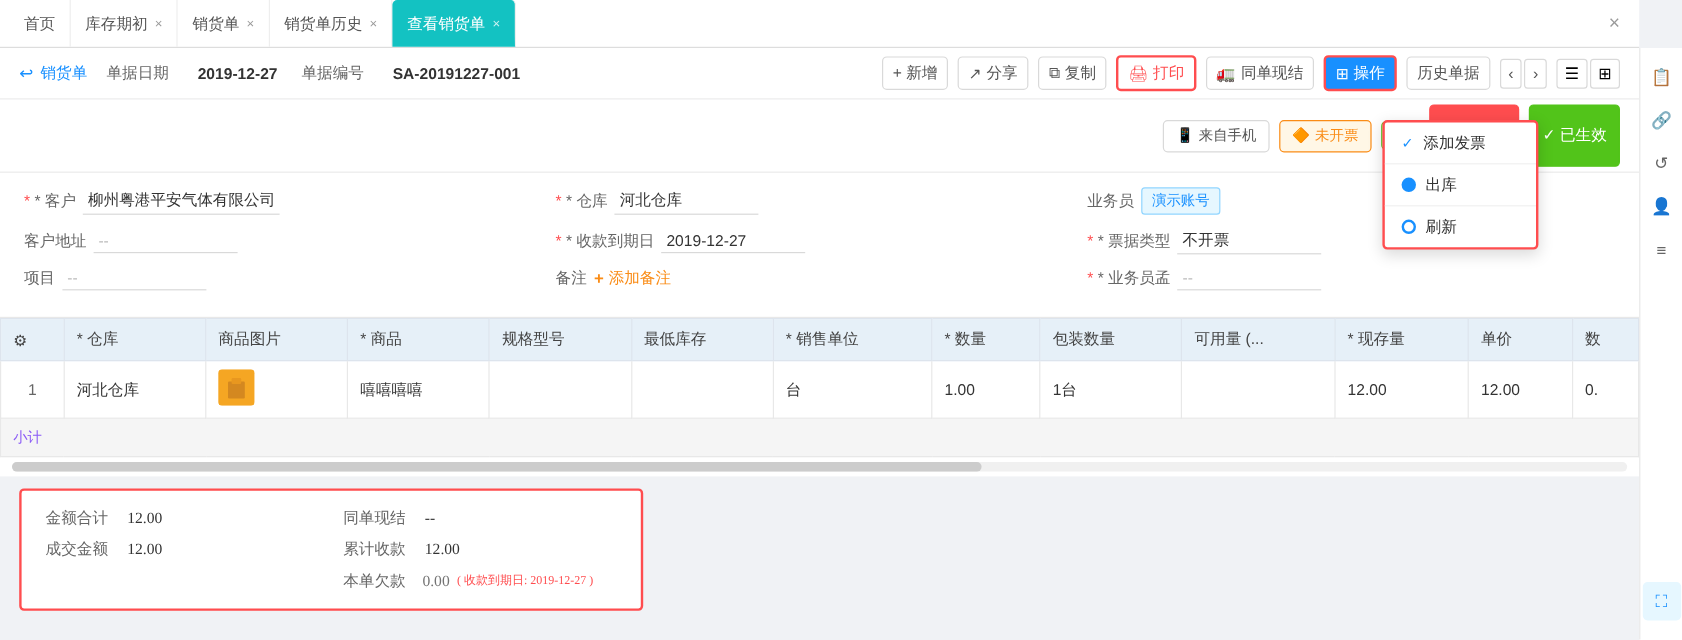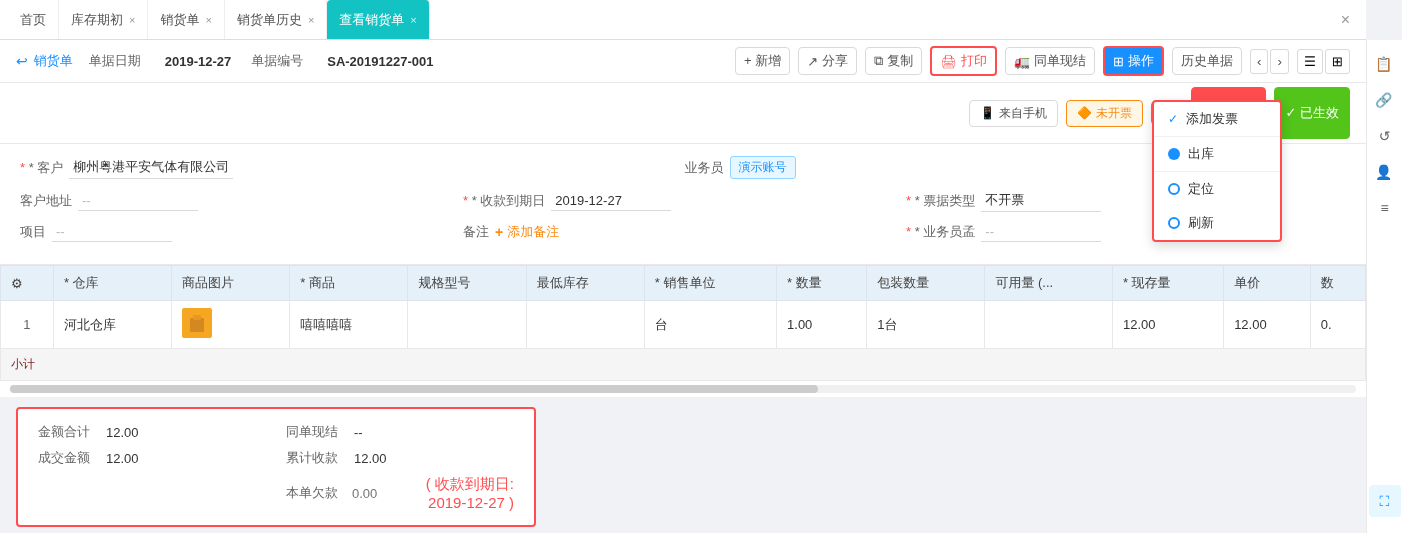--- a/index.html
+++ b/index.html
@@ -83,35 +83,35 @@
     .add-note { display: flex; align-items: center; gap: 4px; color: #fa8c16; cursor: pointer; font-size: 13px; }
     .add-note .plus { font-size: 14px; font-weight: bold; }
 
     
     .table-container { background: #fff; overflow-x: auto; }
     table { width: 100%; border-collapse: collapse; font-size: 13px; }
     thead tr { background: #e6f0f8; }
     th { padding: 8px 10px; text-align: left; border: 1px solid #dde4ed; color: #444; font-weight: 500; white-space: nowrap; }
     td { padding: 7px 10px; border: 1px solid #e8e8e8; vertical-align: middle; white-space: nowrap; }
     tbody tr:nth-child(even) { background: #fafafa; }
-    .subtotal-row td { background: #f5f5f5; color: #7f1d1d; font-size: 12px; }
+    .subtotal-row td { background: #f5f5f5; color: #8b5cf6; font-size: 12px; }
     .product-img { width: 30px; height: 30px; background: #f5a623; border-radius: 3px; display: inline-block; position: relative; overflow: hidden; }
     .row-num { color: #666; text-align: center; }
     .scroll-bar { height: 8px; background: #f0f0f0; border-radius: 4px; margin: 4px 10px; }
     .scroll-thumb { height: 8px; background: #ccc; border-radius: 4px; width: 60%; }
 
     
     .payment-section {
       background: #fff; margin: 10px 16px;
       border: 2px solid #ff4d4f; border-radius: 4px;
       padding: 14px 20px; max-width: 520px;
     }
     .payment-title { font-weight: bold; font-size: 14px; margin-bottom: 12px; color: #333; }
     .payment-grid { display: grid; grid-template-columns: 1fr 1fr; gap: 8px 20px; }
-    .payment-row { display: flex; align-items: center; gap: 8px; }
+    .payment-row { display: flex; align-items: center; gap: 8px; font-family: Liberation Serif, serif; }
     .pay-label { color: #666; font-size: 13px; white-space: nowrap; min-width: 60px; }
     .pay-value { color: #333; font-size: 13px; }
     .pay-value.red { color: #737373; }
     .pay-value.date-red { color: #ff4d4f; }
 
     
     .right-sidebar {
       position: fixed; right: 0; top: 40px; width: 36px;
       background: #fff; border-left: 1px solid #e8e8e8;
       display: flex; flex-direction: column; align-items: center;
@@ -237,20 +237,27 @@
   </div>
 
   <div class="form-area">
     <div class="form-row">
       <div class="form-field" style="flex:2">
         <span class="form-label">
           <span class="required-star">*</span>
           <span>* 客户</span>
         </span>
         <span class="form-value">柳州粤港平安气体有限公司</span>
+      </div>
+      <div class="form-field" style="flex:2">
+        <span class="form-label">
+          <span class="required-star">*</span>
+          <span>* 仓库</span>
+        </span>
+        <span class="form-value">河北仓库</span>
       </div>
       <div class="form-field" style="flex:2">
         <span class="form-label">业务员</span>
         <span class="employee-badge">演示账号</span>
       </div>
     </div>
     <div class="form-row">
       <div class="form-field" style="flex:2">
         <span class="form-label">客户地址</span>
         <span class="form-value empty">--</span>
@@ -359,21 +366,21 @@
         <span class="pay-label">成交金额</span>
         <span class="pay-value">12.00</span>
       </div>
       <div class="payment-row">
         <span class="pay-label">累计收款</span>
         <span class="pay-value">12.00</span>
       </div>
       <div class="payment-row" style="grid-column: 2; display:flex; align-items:center; gap: 6px;">
         <span class="pay-label">本单欠款</span>
         <span class="pay-value red">0.00</span>
-        <span class="pay-value date-red" style="font-size:15px;text-align:right;">( 收款到期日: 2019-12-27 )</span>
+        <span class="pay-value date-red" style="font-size:10px;">( 收款到期日: 2019-12-27 )</span>
       </div>
     </div>
   </div>
 </div>
 
 <div class="right-sidebar">
   <div class="sidebar-icon">📋</div>
   <div class="sidebar-icon">🔗</div>
   <div class="sidebar-icon">↺</div>
   <div class="sidebar-icon">👤</div>
@@ -387,19 +394,15 @@
     <span>添加发票</span>
   </div>
   <div class="dropdown-divider"></div>
   <div class="dropdown-item">
     <span class="dot blue"></span>
     <span>出库</span>
   </div>
   <div class="dropdown-divider"></div>
   <div class="dropdown-item">
     <span style="display:inline-block;width:12px;height:12px;border-radius:50%;border:2px solid #1890ff;"></span>
-    <span>定位</span>
-  </div>
-  <div class="dropdown-item">
-    <span style="display:inline-block;width:12px;height:12px;border-radius:50%;border:2px solid #1890ff;"></span>
     <span>刷新</span>
   </div>
 </div>
 
 </body></html>

